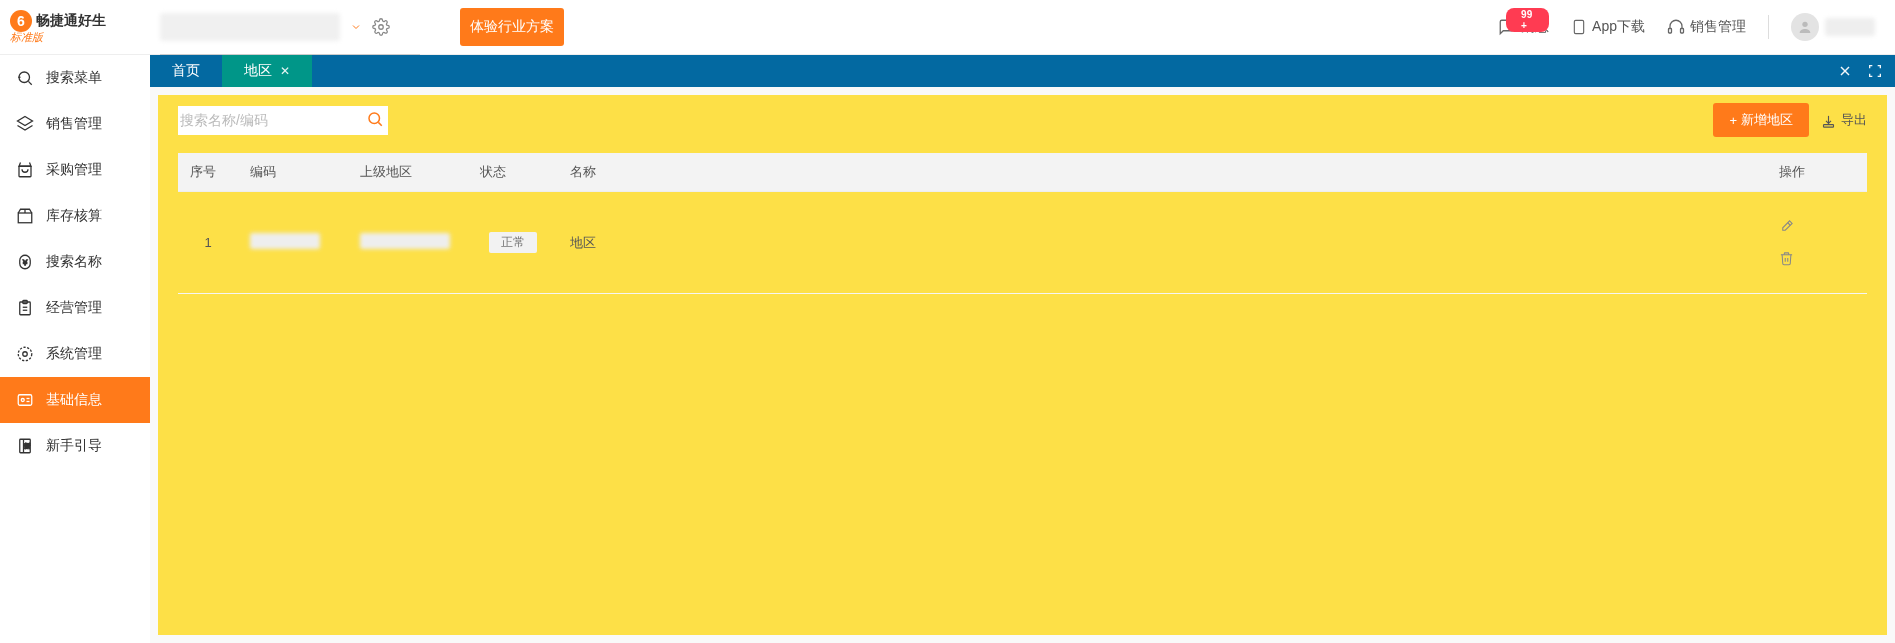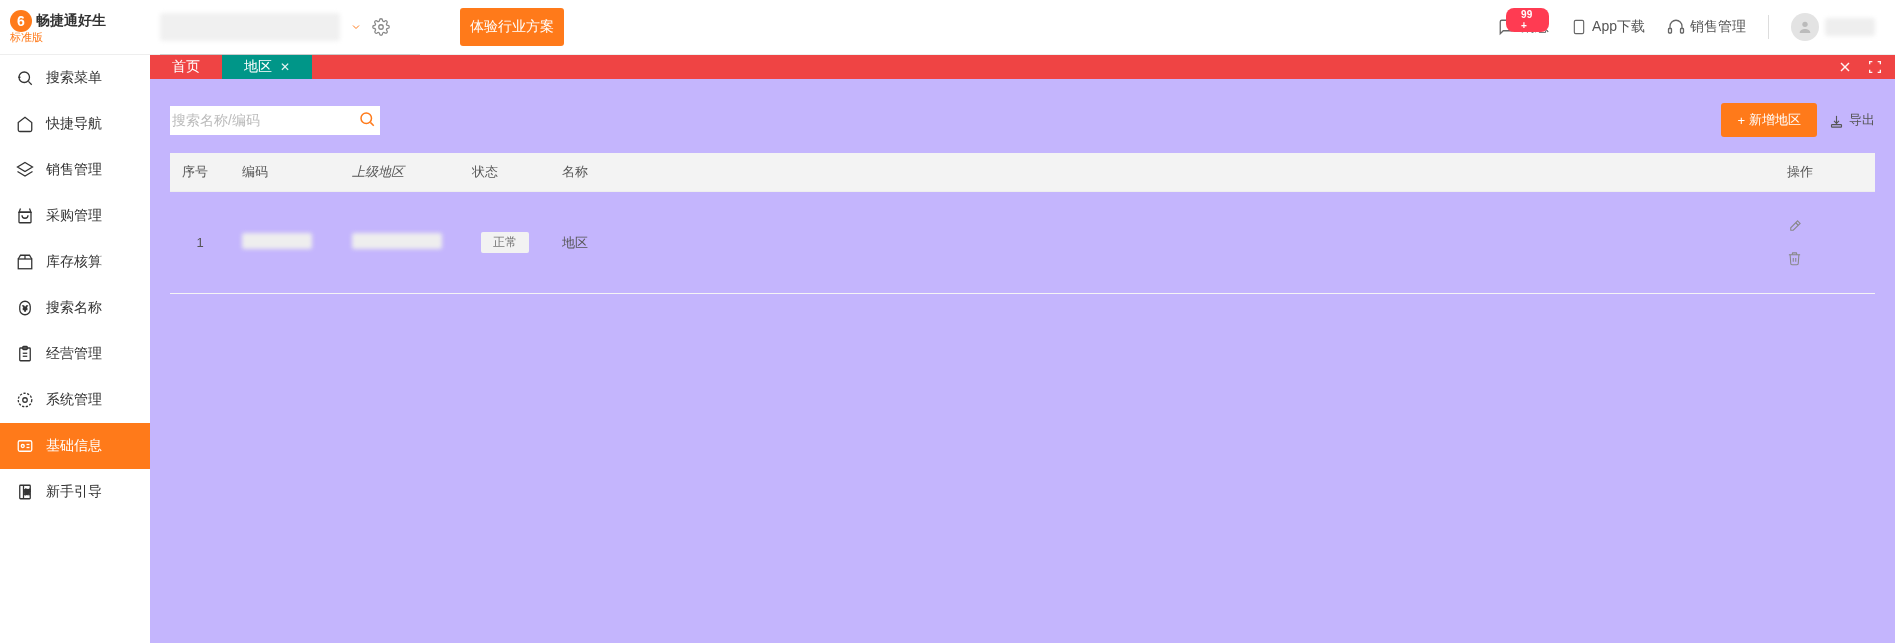--- a/index.html
+++ b/index.html
@@ -4,21 +4,21 @@
 <style>
 * { margin: 0; padding: 0; box-sizing: border-box; }
 body { font-family: "Microsoft YaHei", Arial, sans-serif; font-size: 14px; color: #333; background: #fff; overflow: hidden; }
 
 
 .header { height: 55px; display: flex; align-items: center; padding: 0 20px 0 0; border-bottom: 1px solid #eee; position: relative; }
 .logo-area { width: 150px; display: flex; flex-direction: column; align-items: flex-start; padding-left: 10px; }
 .logo-row { display: flex; align-items: center; gap: 4px; }
 .logo-icon { width: 22px; height: 22px; background: #ff7a1a; border-radius: 50%; display: flex; align-items: center; justify-content: center; color: #fff; font-weight: bold; font-size: 14px; }
 .logo-text { font-weight: bold; color: #333; font-size: 14px; }
-.logo-sub { color: #ff7a1a; font-size: 11px; margin-top: -2px; }
+.logo-sub { color: #ff7a1a; font-size: 11px; margin-top: -2px; font-style: italic; }
 .org-area { flex: 0 0 260px; display: flex; align-items: center; gap: 10px; margin-left: 10px; position: relative; }
 .org-placeholder { width: 180px; height: 28px; background: #f0f0f0; border-radius: 3px; filter: blur(2px); }
 .chevron-down { color: #ff7a1a; font-size: 12px; }
 .gear { color: #888; font-size: 16px; }
 .line-under { position: absolute; bottom: -14px; left: 0; width: 260px; height: 1px; background: #ccc; }
 .action-btn { background: #ff7a1a; color: #fff; border: none; padding: 10px 10px; border-radius: 3px; font-size: 14px; margin-left: 40px; cursor: pointer; }
 .spacer { flex: 1; }
 .header-right { display: flex; align-items: center; gap: 22px; }
 .hr-item { display: flex; align-items: center; gap: 5px; color: #555; cursor: pointer; position: relative; }
 .hr-icon { font-size: 16px; color: #666; }
@@ -29,44 +29,44 @@
 .avatar-name { width: 50px; height: 18px; background: #eee; border-radius: 3px; filter: blur(2px); }
 
 
 .layout { display: flex; height: calc(100vh - 55px); }
 .sidebar { width: 150px; background: #fff; }
 .side-item { display: flex; align-items: flex-end; gap: 12px; padding: 14px 16px; color: #333; cursor: pointer; font-size: 14px; }
 .side-item.active { background: #ff7a1a; color: #fff; }
 .side-icon { width: 18px; text-align: center; font-size: 16px; }
 
 .main { flex: 1; display: flex; flex-direction: column; background: #f9f9f9; }
-.tabs { height: 24px; background: #ef4444; display: flex; align-items: stretch; color: #fff; }
+.tabs { height: 32px; background: #0369a1; display: flex; align-items: stretch; color: #fff; }
 .tab { padding: 0 22px; display: flex; align-items: center; gap: 8px; cursor: pointer; font-size: 14px; }
 .tab.active { background: #009688; }
 .tab-close { font-size: 12px; opacity: .9; }
 .tabs-spacer { flex: 1; }
 .tabs-right { display: flex; align-items: center; gap: 14px; padding-right: 12px; }
 .tabs-right .ticon { cursor: pointer; opacity: .95; }
 
-.content { flex: 1; background: #c4b5fd; margin: 0; padding: 24px 20px; }
+.content { flex: 1; background: #fde047; margin: 8px; padding: 8px 20px; }
 .toolbar { display: flex; align-items: center; gap: 12px; margin-bottom: 16px; }
 .search-wrap { position: relative; width: 210px; }
 .search-input { width: 100%; border: none; border-bottom: 1px solid transparent; padding: 6px 28px 6px 2px; font-size: 14px; outline: none; color: #333; }
 .search-input::placeholder { color: #bbb; }
 .search-icon { position: absolute; right: 4px; top: 4px; color: #ff7a1a; font-size: 16px; }
 .tool-spacer { flex: 1; }
 .btn-primary { background: #ff7a1a; color: #fff; border: none; padding: 8px 16px; border-radius: 3px; cursor: pointer; font-size: 13px; display: flex; align-items: center; gap: 4px; }
 .btn-ghost { display: flex; align-items: flex-end; gap: 5px; cursor: pointer; color: #555; font-size: 13px; }
 
 .table { width: 100%; border-collapse: collapse; }
 .table th { background: #f3f3f3; text-align: left; font-weight: normal; color: #555; padding: 10px 12px; font-size: 13px; border-bottom: 1px solid #eee; }
 .table td { padding: 10px 12px; font-size: 13px; border-bottom: 1px solid #f5f5f5; color: #555; }
 .col-seq { width: 60px; text-align: center; }
 .col-code { width: 110px; }
-.col-parent { width: 120px; font-style: italic; }
+.col-parent { width: 120px; }
 .col-status { width: 90px; text-align: center; }
 .col-ops { width: 100px; text-align: center; }
 .status-tag { display: inline-block; background: #f2f2f2; color: #777; font-size: 12px; padding: 2px 12px; border-radius: 2px; }
 .cell-blur { display: inline-block; width: 70px; height: 16px; background: #eee; border-radius: 2px; filter: blur(2px); }
 .op-icon { color: #888; cursor: pointer; margin: 0 6px; font-size: 15px; }
 
 svg { display: block; }
 </style>
 </head>
 <body>
@@ -146,28 +146,20 @@
   <div class="sidebar" id="sidebar">
       <div class="side-item">
         <span class="side-icon">
           <svg width="18" height="18" viewBox="0 0 24 24" fill="none" stroke="currentColor" stroke-width="1.7">
             <circle cx="11" cy="11" r="7"></circle>
             <line x1="21" y1="21" x2="16.5" y2="16.5"></line>
             <line x1="3" y1="11" x2="6" y2="11"></line>
           </svg>
         </span>
         <span>搜索菜单</span>
-      </div>
-      <div class="side-item">
-        <span class="side-icon">
-          <svg width="18" height="18" viewBox="0 0 24 24" fill="none" stroke="currentColor" stroke-width="1.7">
-            <path d="M3 10l9-7 9 7v10a2 2 0 0 1-2 2H5a2 2 0 0 1-2-2z"></path>
-          </svg>
-        </span>
-        <span>快捷导航</span>
       </div>
       <div class="side-item">
         <span class="side-icon">
           <svg width="18" height="18" viewBox="0 0 24 24" fill="none" stroke="currentColor" stroke-width="1.7">
             <path d="M12 2l10 6-10 6L2 8z"></path>
             <path d="M2 14l10 6 10-6"></path>
           </svg>
         </span>
         <span>销售管理</span>
       </div>

